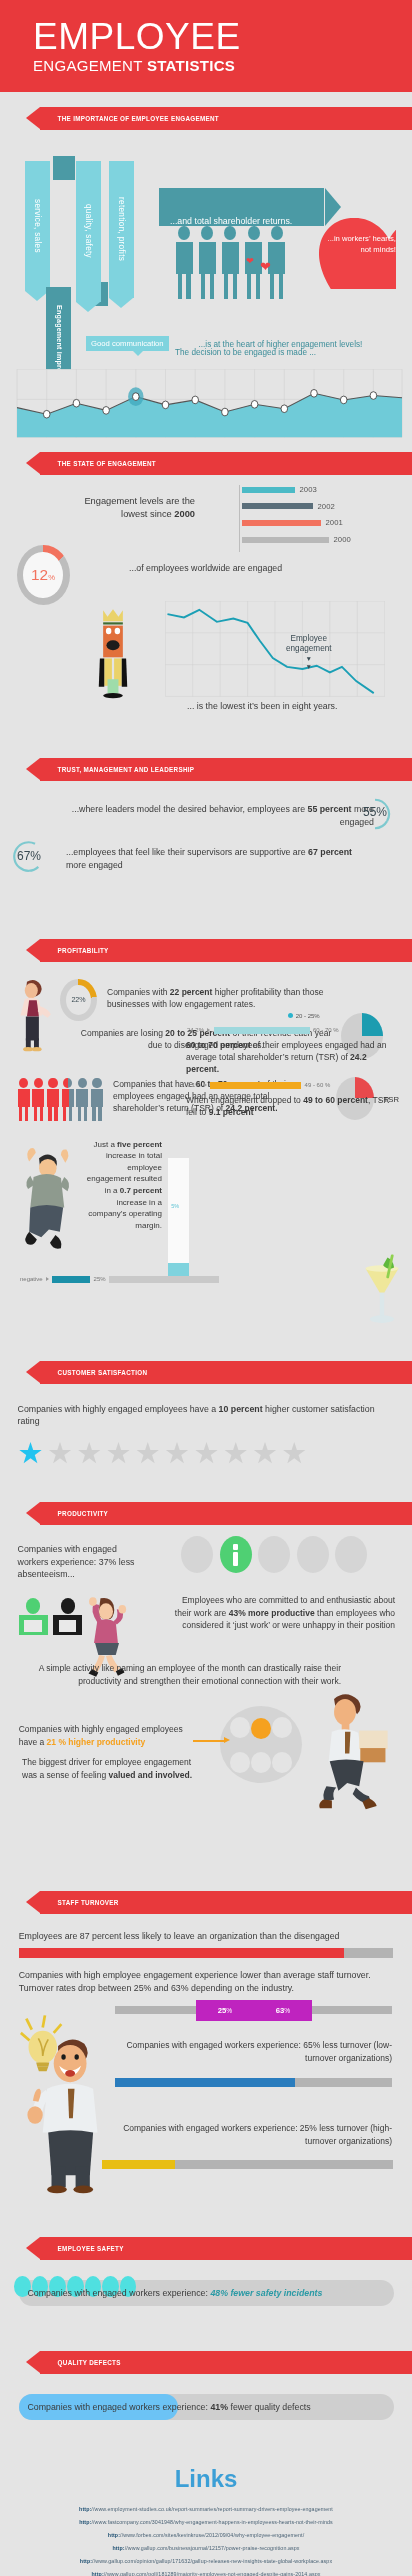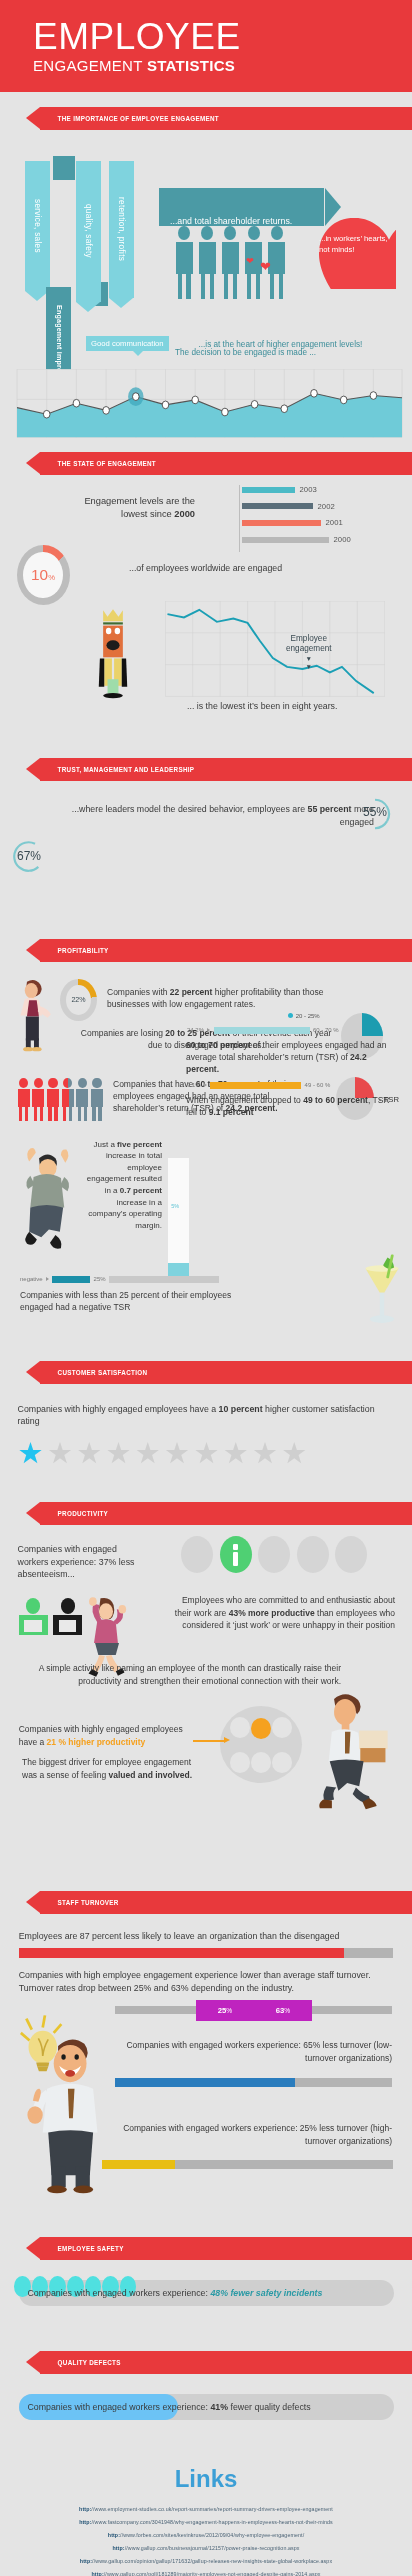--- a/index.html
+++ b/index.html
@@ -81,21 +81,21 @@
   }
   .people { position:absolute; left:176px; top:96px; display:flex; gap:6.6px; }
   .person { width:16.5px; }
   .person .head { width:12px; height:14.3px; border-radius:50%; background:#4b9aa5; margin:0 auto; }
   .person .body { width:16.5px; height:32px; background:#4b9aa5; margin-top:1.6px; }
   .person .legs { display:flex; gap:4.4px; justify-content:center; margin-top:0.5px;}
   .person .legs i { display:block; width:4.4px; height:25px; background:#4b9aa5;}
   .hrt-sm { position:absolute; color:#ef4246; font-size:9.3px; }
   .heart-big {
     position:absolute; left:319px; top:88px; width:77px; height:71px;
-    color:#fff; font-size:7.7px; line-height:1.35; text-align:left;
+    color:#fff; font-size:7.7px; line-height:1.35; text-align:right;
   }
   .heart-big .shape {
     position:absolute; inset:0; background:#ef4246;
     clip-path: path("M70,128 C10,86 0,52 0,36 C0,14 16,0 35,0 C50,0 64,9 70,22 C76,9 90,0 105,0 C124,0 140,14 140,36 C140,52 130,86 70,128 Z");
   }
   .heart-big .txt { position:relative; padding-top:16.5px; }
   .cap-decision {
     position:absolute; left:175px; top:218px; color:#3c8d99; font-size:8.2px;
   }
   
@@ -416,21 +416,21 @@
         </div>
       <div class="ybar">
           <i style="width:87px;background:#b8b8b8"></i>
           <span>2000</span>
         </div>
     </div>
 
     <div class="donut13">
       <div class="ring"></div>
       <div class="hole">
-        <span class="val"><span>10</span><small>%</small></span>
+        <span class="val"><span>12</span><small>%</small></span>
       </div>
     </div>
     <div class="cap-world">...of employees worldwide are engaged</div>
 
     <div class="char-king">
       <svg width="40" height="93" viewBox="0 0 72 170">
         <path d="M18,6 L26,18 L36,4 L46,18 L54,6 L54,26 L18,26 Z" fill="#ead26a"></path>
         <rect x="18" y="28" width="36" height="4" fill="#3f6d32"></rect>
         <rect x="18" y="34" width="36" height="58" fill="#e1703c"></rect>
         <ellipse cx="28" cy="44" rx="5" ry="6" fill="#fff"></ellipse>
@@ -484,20 +484,23 @@
       <span>...where leaders model the desired behavior, employees are </span><b>55 percent</b><span> more engaged</span>
     </div>
     <div class="arc55" style="right:20px;">
       <svg width="34" height="34" viewBox="0 0 62 62">
         <path d="M31,5 a26,26 0 0 1 22,39" fill="none" stroke="#7ec9cf" stroke-width="4"></path>
         <path d="M53,44 a26,26 0 0 1 -22,13" fill="none" stroke="#7ec9cf" stroke-width="4"></path>
       </svg>
       <div class="arc-lbl">55%</div>
     </div>
 
+    <div class="row-67">
+      <span>...employees that feel like their supervisors are supportive are </span><b>67 percent</b><span> more engaged</span>
+    </div>
     <div class="arc67">
       <svg width="34" height="34" viewBox="0 0 62 62">
         <path d="M42,7 a26,26 0 1 0 6,42" fill="none" stroke="#7ec9cf" stroke-width="4"></path>
       </svg>
       <div class="arc-lbl">67%</div>
     </div>
   </div>
 
   <div class="banner-wrap">
     <div class="banner">
@@ -643,21 +646,20 @@
       <span>When engagement dropped to </span><b>49 to 60 percent</b><span>, TSR fell to </span><b>9.1 percent</b>
     </div>
 
     <div class="bar-row brneg">
       <span>negative</span>
       <span class="tri"></span>
       <i class="track" style="width:38px;background:#1b8fa8"></i>
       <span>25%</span>
       <i class="track" style="width:110px;background:#c9c9c9"></i>
     </div>
-    <div class="p-neg-txt">Companies with less than 25 percent of their employees engaged had a negative TSR</div>
 
     <div style="position:absolute;left:360px;top:290px;">
       <svg width="44" height="77" viewBox="0 0 80 140">
         <path d="M10,30 L70,30 L44,74 L36,74 Z" fill="#efe79a"></path>
         <rect x="36" y="74" width="8" height="44" fill="#dbe7ea"></rect>
         <ellipse cx="40" cy="122" rx="22" ry="7" fill="#dbe7ea"></ellipse>
         <ellipse cx="40" cy="30" rx="30" ry="6" fill="#f3f0c0"></ellipse>
         <path d="M50,10 q10,4 12,18 q-12,6 -20,-4 Z" fill="#5fb83c"></path>
         <rect x="52" y="4" width="5" height="44" rx="2" fill="#8fd14f" transform="rotate(12 54 26)"></rect>
       </svg>

